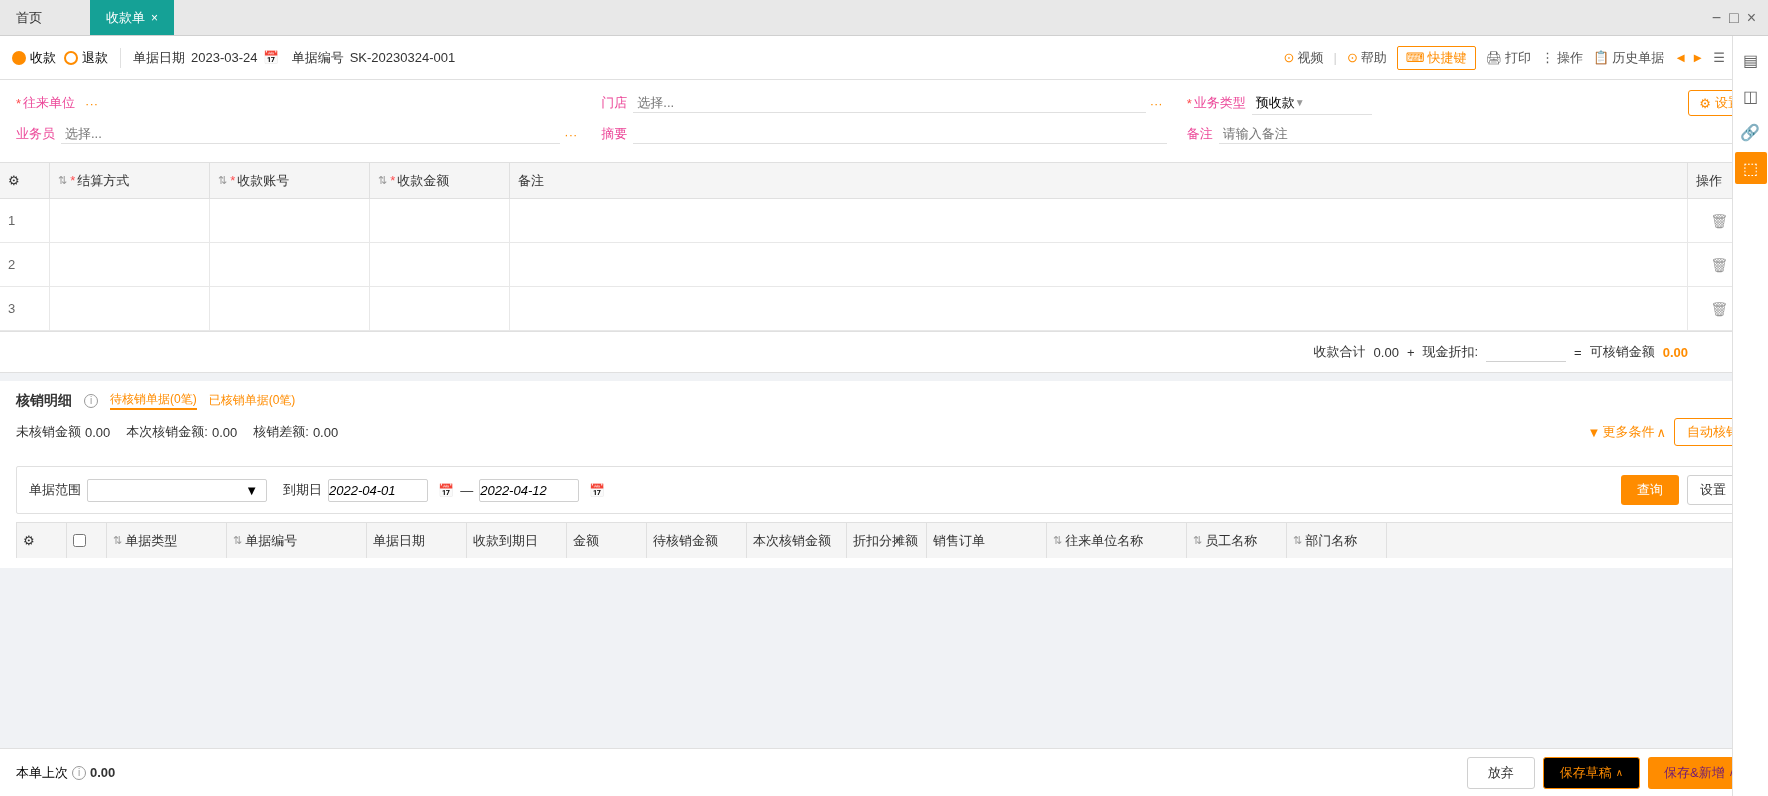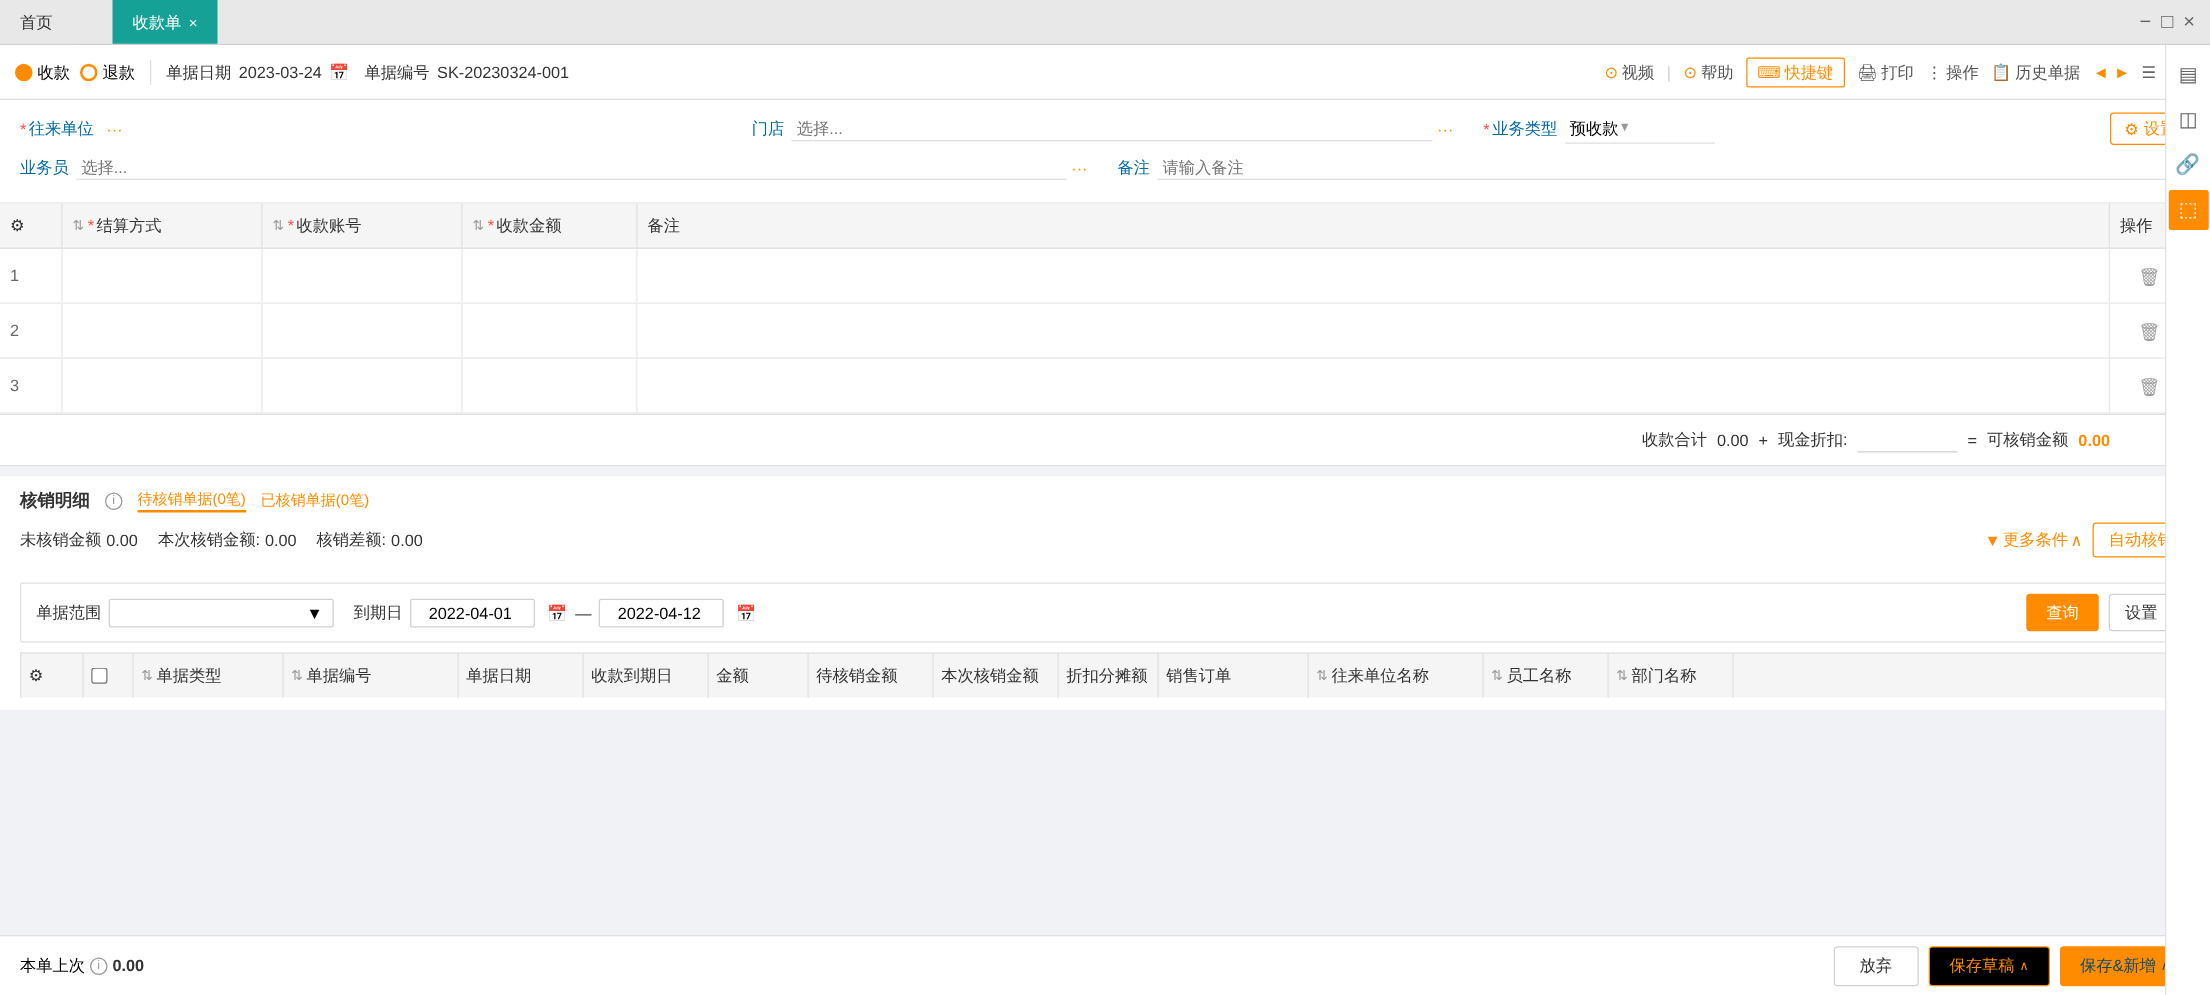--- a/index.html
+++ b/index.html
@@ -43,21 +43,21 @@
     .view-icons { display: flex; gap: 4px; align-items: center; }
     .view-icon { width: 22px; height: 22px; display: flex; align-items: center; justify-content: center; cursor: pointer; color: #666; }
     .view-icon.active { background: #ff8c00; color: #fff; border-radius: 2px; }
 
     
     .form-area {
       background: #fff; padding: 10px 16px; border-bottom: 1px solid #e0e0e0;
     }
     .form-row { display: flex; align-items: center; gap: 0; margin-bottom: 8px; }
     .form-field { display: flex; align-items: center; flex: 1; min-width: 0; }
-    .field-label { color: #0369a1; white-space: nowrap; padding-right: 6px; }
+    .field-label { color: #ec4899; white-space: nowrap; padding-right: 6px; }
     .field-required { color: #ff4d4f; margin-right: 2px; }
     .field-input {
       flex: 1; border: none; border-bottom: 1px solid #e0e0e0; outline: none;
       padding: 2px 4px; color: #999; min-width: 0;
     }
     .field-more { color: #ff8c00; cursor: pointer; padding: 0 4px; }
     .business-type-select {
       display: flex; align-items: center; border: none; border-bottom: 1px solid #e0e0e0;
       padding: 2px 4px; min-width: 120px;
     }
@@ -127,22 +127,23 @@
       padding: 8px 12px; display: flex; align-items: center; gap: 16px; margin-bottom: 8px;
     }
     .filter-field { display: flex; align-items: center; gap: 6px; }
     .filter-label { color: #333; white-space: nowrap; }
     .filter-select {
       border: 1px solid #d0d0d0; border-radius: 2px; padding: 3px 8px;
       min-width: 180px; display: flex; align-items: center; justify-content: space-between;
       cursor: pointer;
     }
     .filter-date-input {
-      border: 1px solid #d0d0d0; border-radius: 2px; padding: 3px 14px;
+      border: 1px solid #d0d0d0; border-radius: 2px; padding: 3px 0;
       width: 100px;
+      font-style: italic;
     }
     .filter-dash { color: #333; }
     .filter-cal-icon { color: #ff8c00; cursor: pointer; margin-left: 4px; }
     .filter-right { margin-left: auto; display: flex; gap: 8px; }
     .query-btn {
       background: #ff8c00; color: #fff; border: none; padding: 5px 16px;
       border-radius: 3px; cursor: pointer;
     }
     .settings-btn {
       background: #fff; border: 1px solid #d0d0d0; color: #333;
@@ -173,21 +174,21 @@
     .footer-right { margin-left: auto; display: flex; gap: 8px; }
     .btn-abandon {
       background: #fff; border: 1px solid #d0d0d0; color: #333;
       padding: 6px 20px; border-radius: 3px; cursor: pointer;
     }
     .btn-save-draft {
       background: #000000; border: 1px solid #ff8c00; color: #ff8c00;
       padding: 6px 16px; border-radius: 3px; cursor: pointer; display: flex; align-items: center; gap: 4px;
     }
     .btn-save-new {
-      background: #ff8c00; color: #0c4a6e; border: none;
+      background: #ff8c00; color: #701a75; border: none;
       padding: 6px 16px; border-radius: 3px; cursor: pointer; display: flex; align-items: center; gap: 4px;
     }
     .btn-chevron { font-size: 10px; }
 
     
     .right-sidebar {
       position: fixed; right: 0; top: 36px; bottom: 0; width: 36px;
       background: #fff; border-left: 1px solid #e0e0e0;
       display: flex; flex-direction: column; align-items: center; gap: 4px; padding-top: 8px;
     }
@@ -309,20 +310,24 @@
     </div>
   </div>
   <div class="form-row">
 
     <div class="form-field" style="flex:2; margin-right:20px;">
       <span class="field-label">业务员</span>
       <input class="field-input" type="text" placeholder="选择..." style="">
       <span class="field-more">···</span>
     </div>
 
+    <div class="form-field" style="flex:2; margin-right:20px;">
+      <span class="field-label">摘要</span>
+      <input class="field-input" type="text" style="">
+    </div>
 
     <div class="form-field" style="flex:2;">
       <span class="field-label">备注</span>
       <input class="field-input" type="text" placeholder="请输入备注" style="">
     </div>
   </div>
 </div>
 
 <div class="table-area">
   <div class="table-header">

